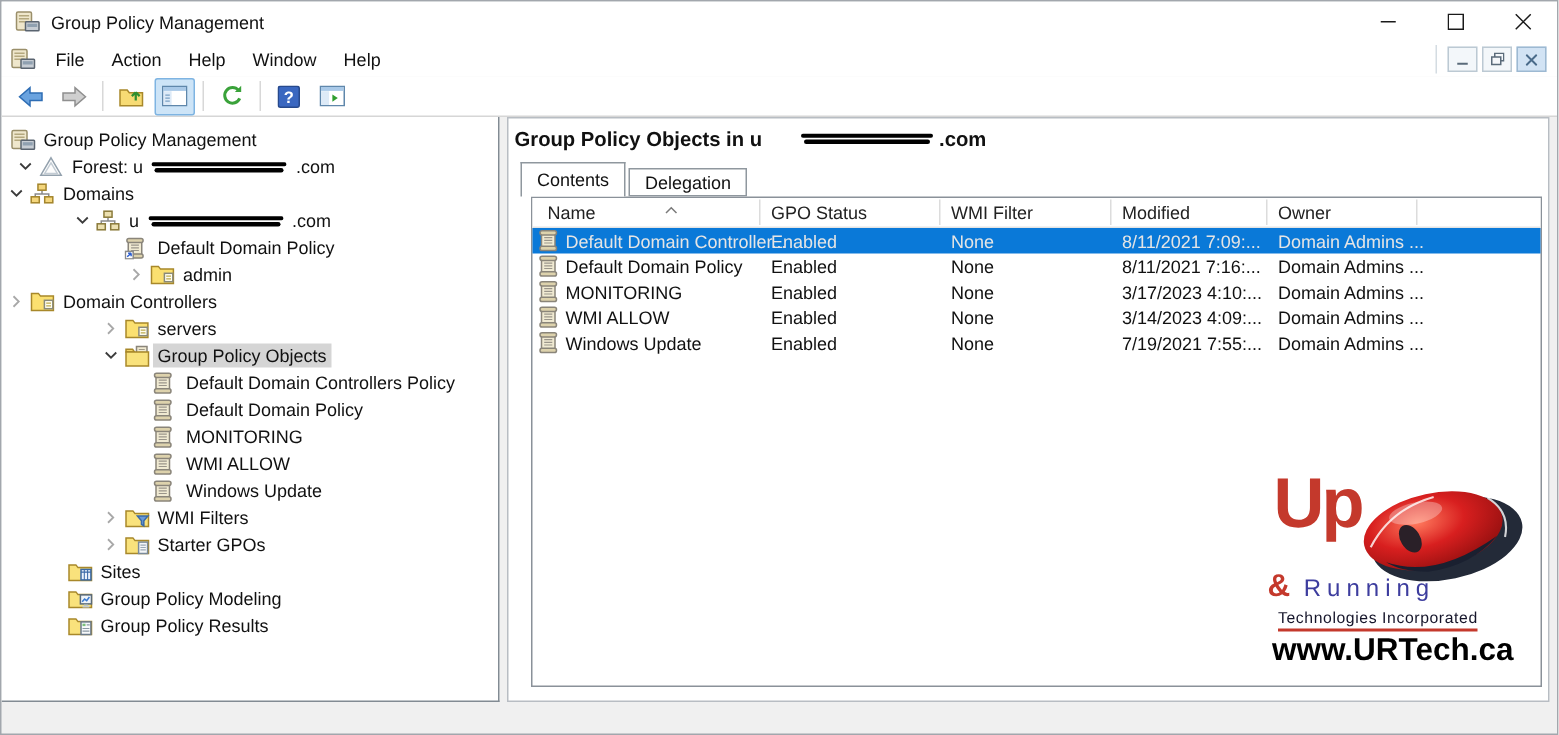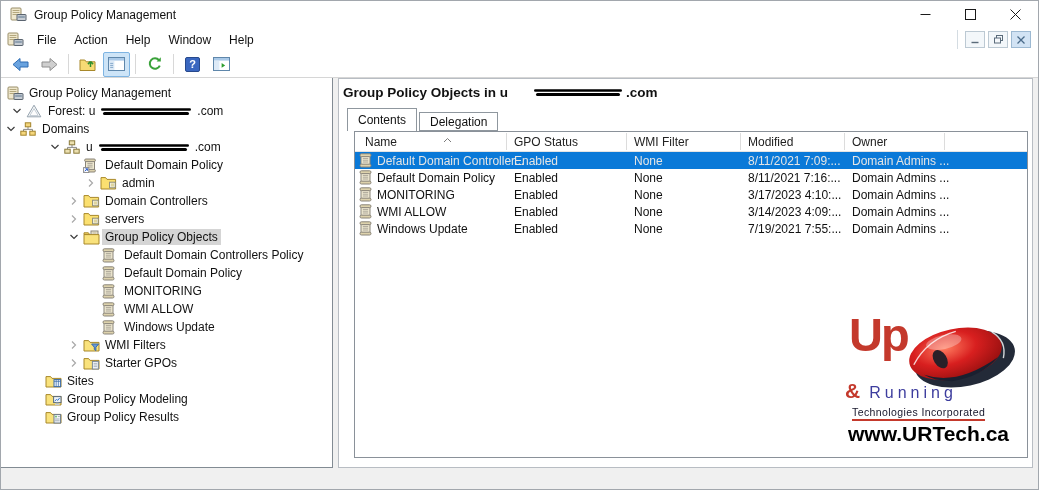--- a/index.html
+++ b/index.html
@@ -329,21 +329,21 @@
           <span class="ic tree-ic">
             <svg width="17" height="14" viewBox="0 0 17 14">
               <path d="M1 3.4 1 1.6 5.6 1.6 7 3.4 15.6 3.4 15.6 13 1 13z" fill="#fbe070" stroke="#a8882a"></path>
               <rect x="9.6" y="6.2" width="5.6" height="5.6" fill="#fffef2" stroke="#8a8a7a"></rect>
               <rect x="10.8" y="7.6" width="3.2" height="1" fill="#c8b868"></rect>
               <rect x="10.8" y="9.4" width="3.2" height="1" fill="#c8b868"></rect>
             </svg>
           </span>
           <span class="tree-label">admin</span>
         </div>
-        <div class="tree-row" style="padding-left: 63px;">
+        <div class="tree-row" style="">
           <span class="tree-arrow">
             <svg width="10" height="10" viewBox="0 0 10 10">
               <path d="M3 1.5 6.5 5 3 8.5" fill="none" stroke="#a8a8a8" stroke-width="1.2"></path>
             </svg>
           </span>
           <span class="ic tree-ic">
             <svg width="17" height="14" viewBox="0 0 17 14">
               <path d="M1 3.4 1 1.6 5.6 1.6 7 3.4 15.6 3.4 15.6 13 1 13z" fill="#fbe070" stroke="#a8882a"></path>
               <rect x="9.6" y="6.2" width="5.6" height="5.6" fill="#fffef2" stroke="#8a8a7a"></rect>
               <rect x="10.8" y="7.6" width="3.2" height="1" fill="#c8b868"></rect>

